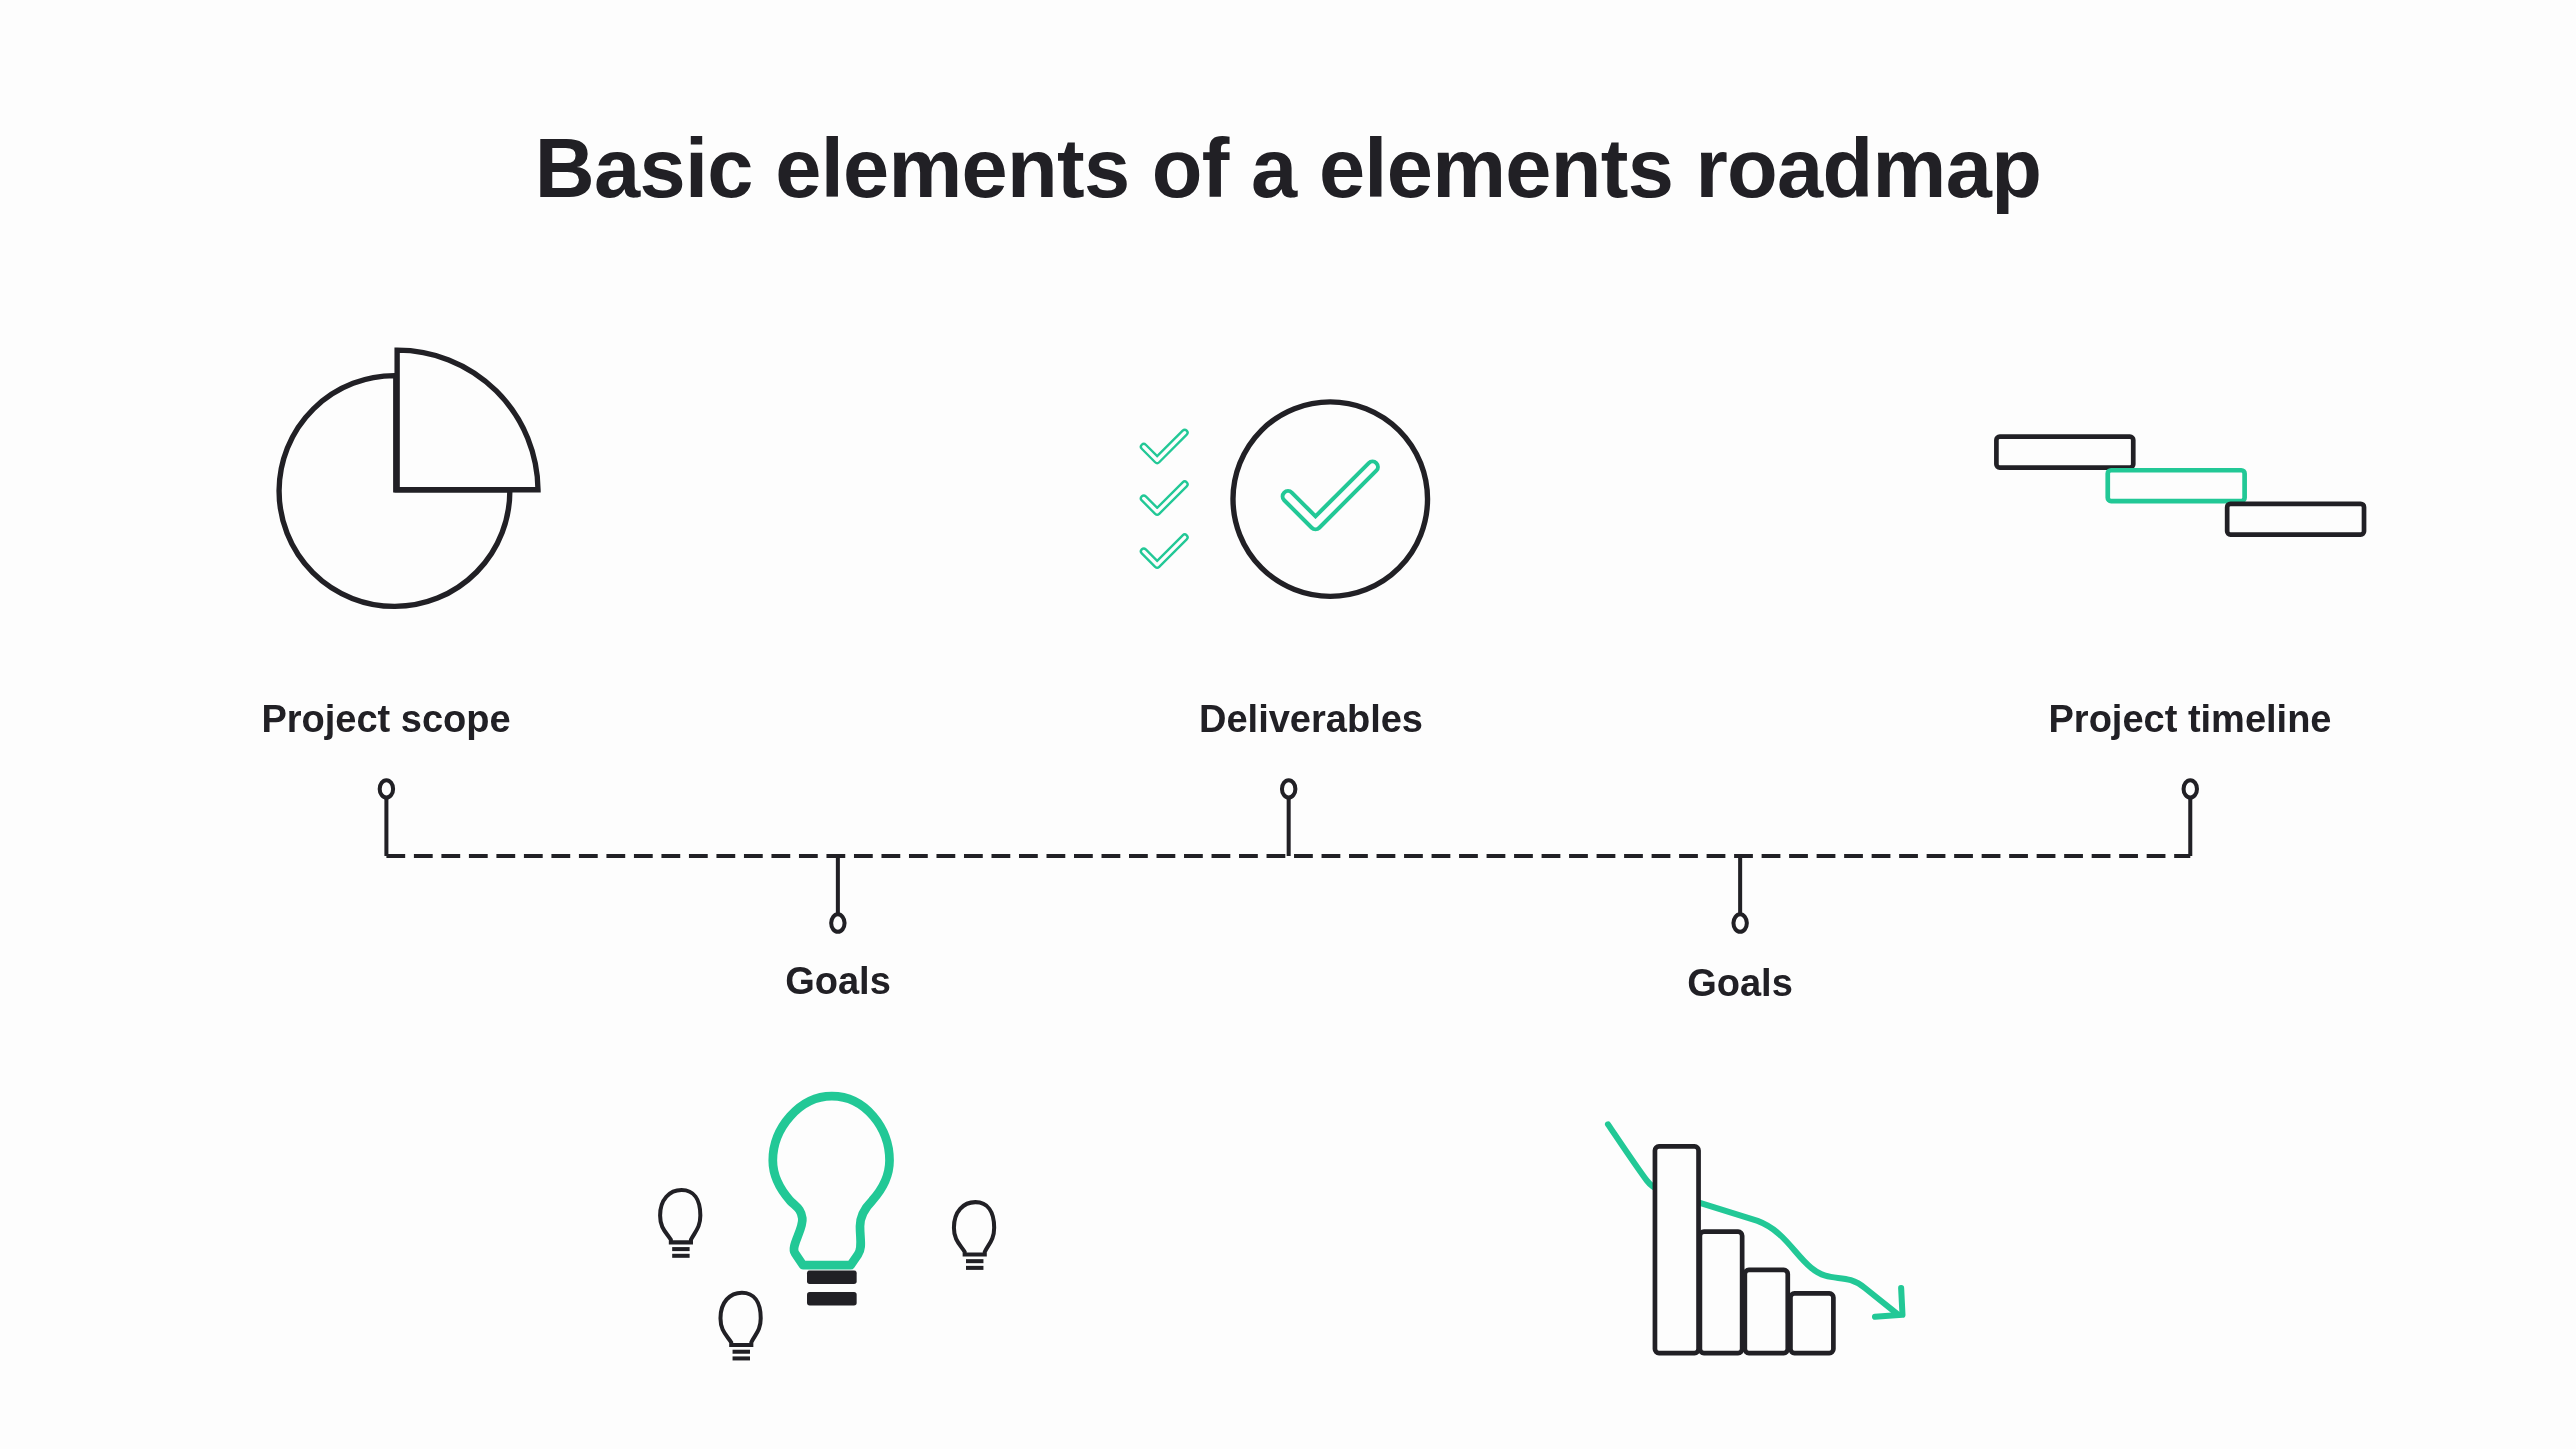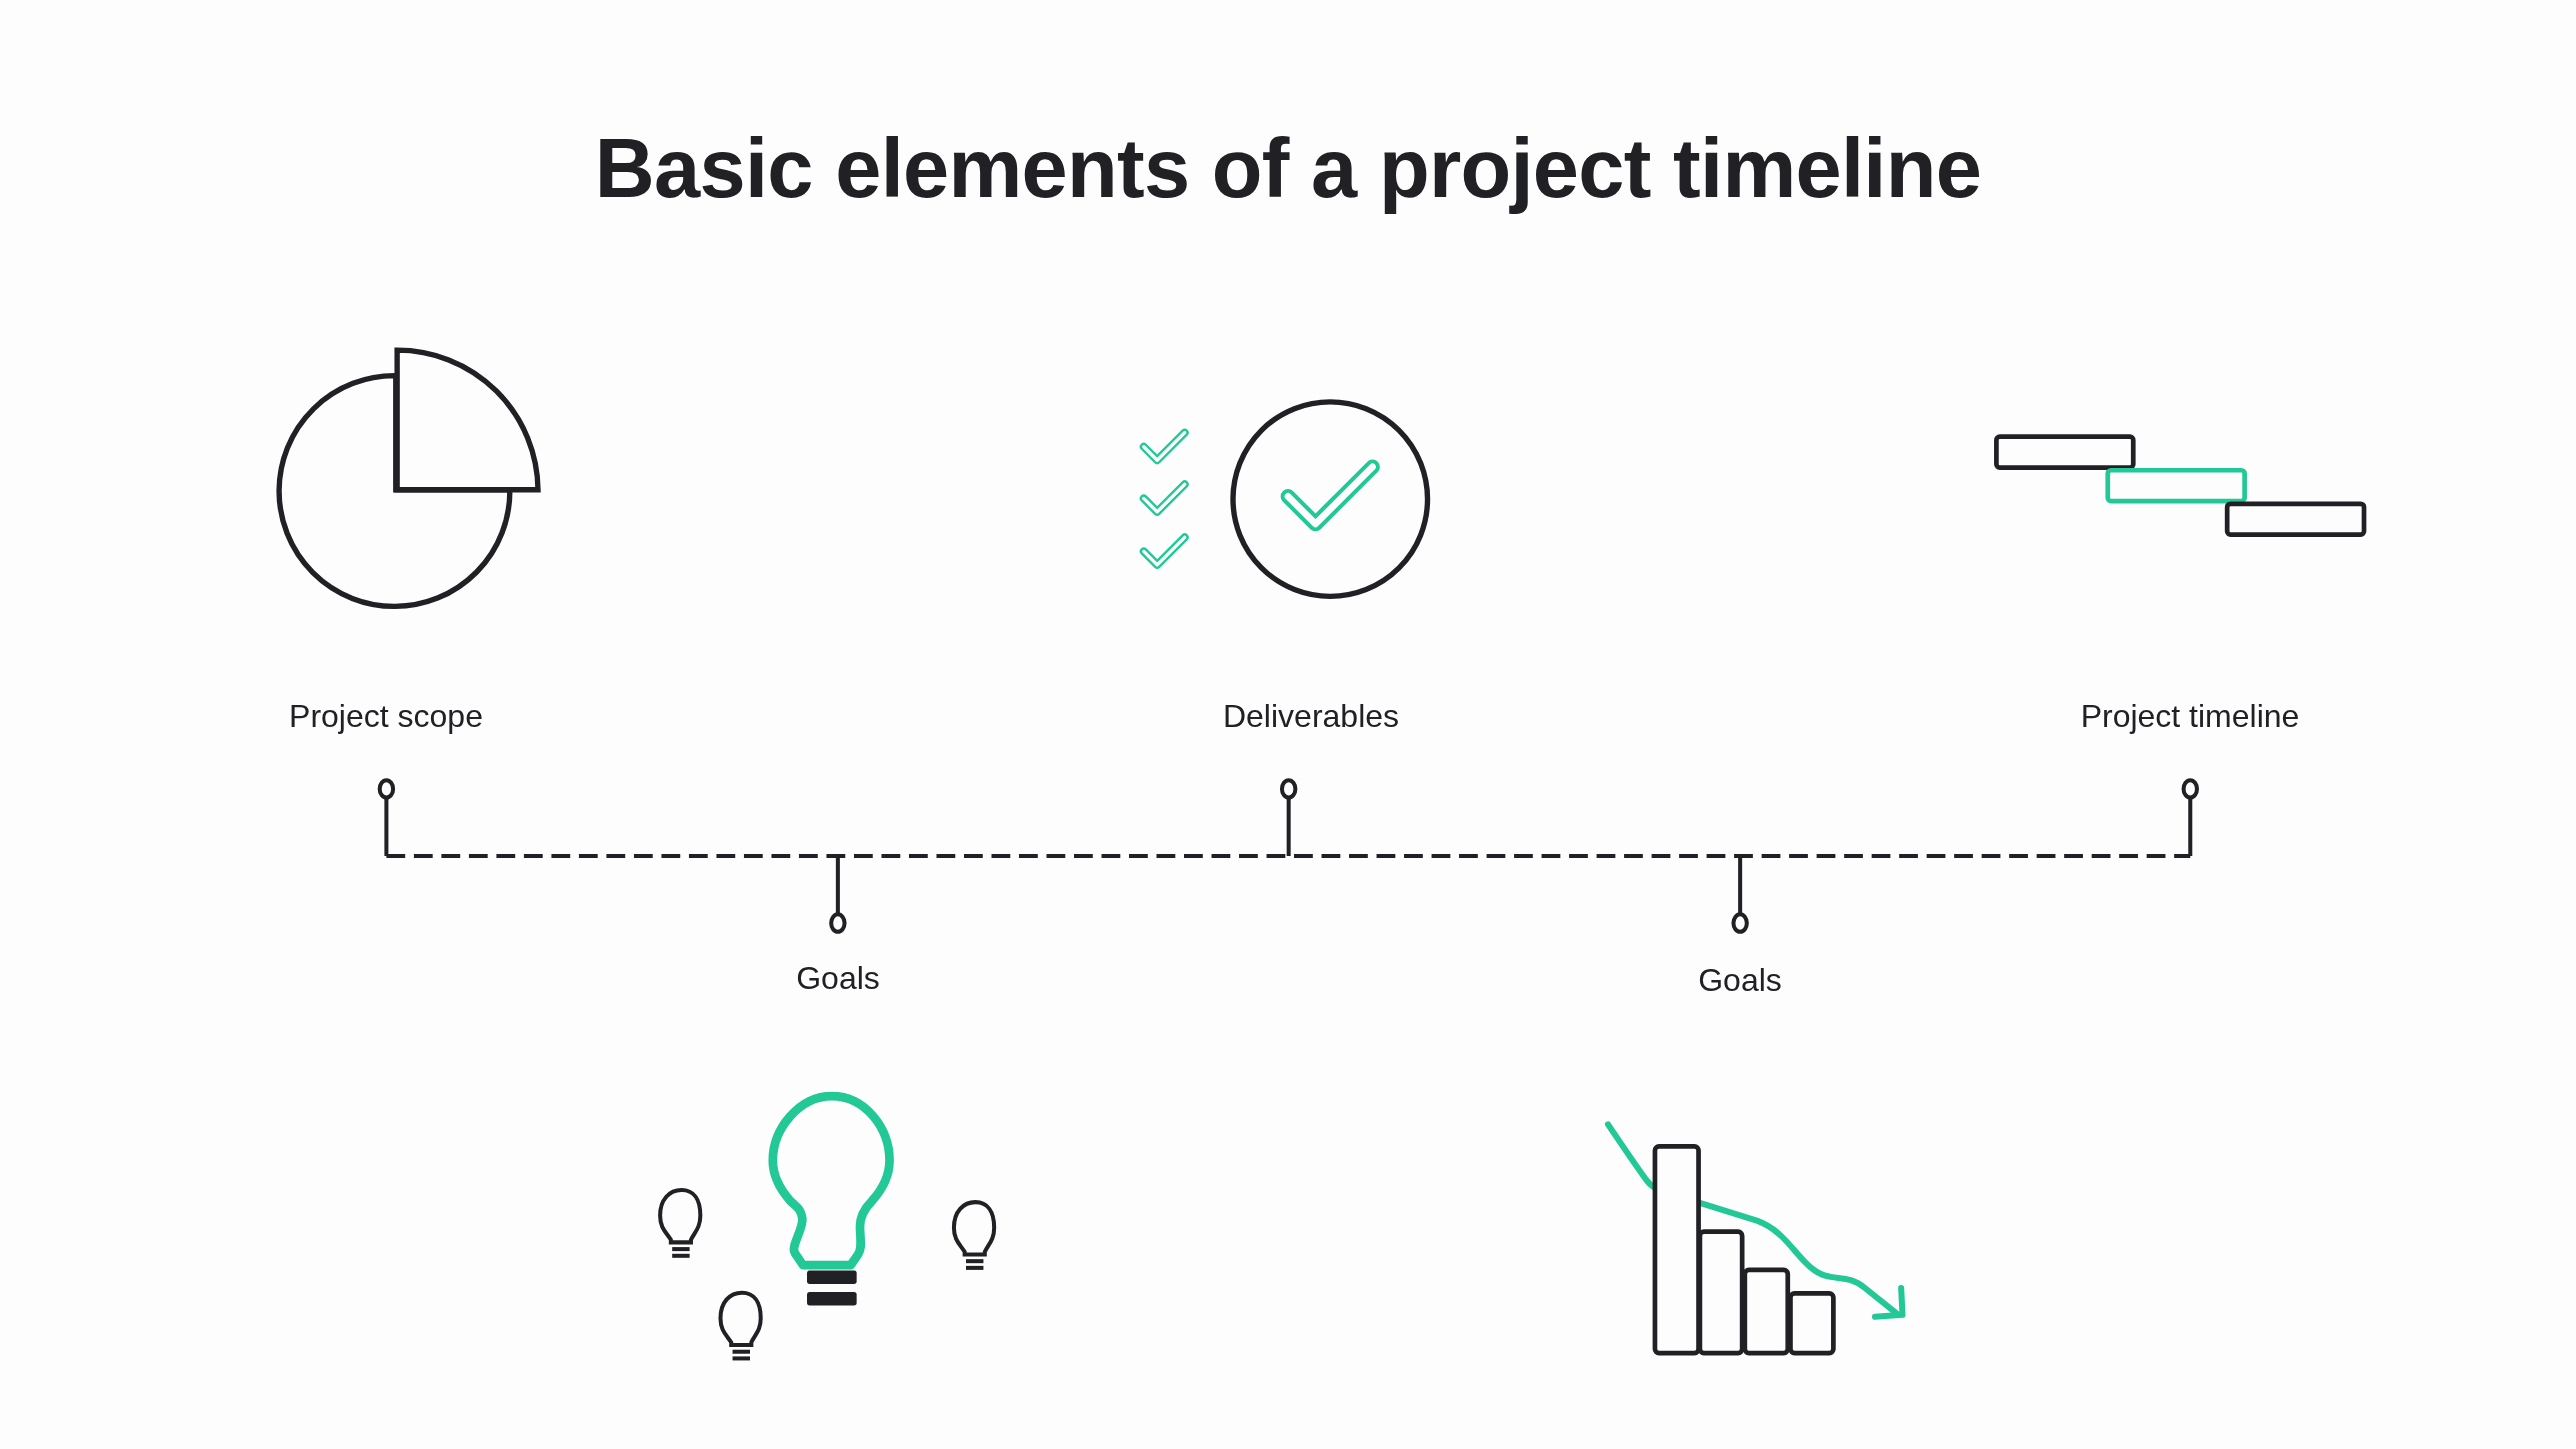--- a/index.html
+++ b/index.html
@@ -1,24 +1,24 @@
 <!DOCTYPE html>
 <html style="font-size:10.7px"><head>
 <meta charset="utf-8">
 <style>
   html, body { margin:0; padding:0; background:#FDFDFD; }
   body { width:2576px; height:1449px; position:relative; overflow:hidden; font-family:"Liberation Sans", sans-serif; color:#212025; }
   .title { position:absolute; left:0; width:2576px; top:121px; text-align:center; font-size:83px; font-weight:700; letter-spacing:-0.7px; }
-  .label { position:absolute; font-size:32px; font-weight:400; transform:translateX(-50%); white-space:nowrap; }
+  .label { position:absolute; font-size:38px; font-weight:700; transform:translateX(-50%); white-space:nowrap; }
   svg.art { position:absolute; left:0; top:0; }
 </style>
 </head>
 <body>
 
-<div class="title">Basic elements of a project timeline</div>
+<div class="title">Basic elements of a elements roadmap</div>
 
 <svg class="art" width="2576" height="1449" viewBox="0 0 3840 2160">
 
   <g fill="none" stroke="#212025" stroke-width="8">
     <path d="M590 560 A172 172 0 1 0 760 730 L590 730 Z"></path>
     <path d="M592 522 A210 210 0 0 1 802 730 L592 730 Z"></path>
   </g>
 
   <g>
     <circle cx="1983" cy="744" r="145" fill="none" stroke="#212025" stroke-width="8"></circle>

